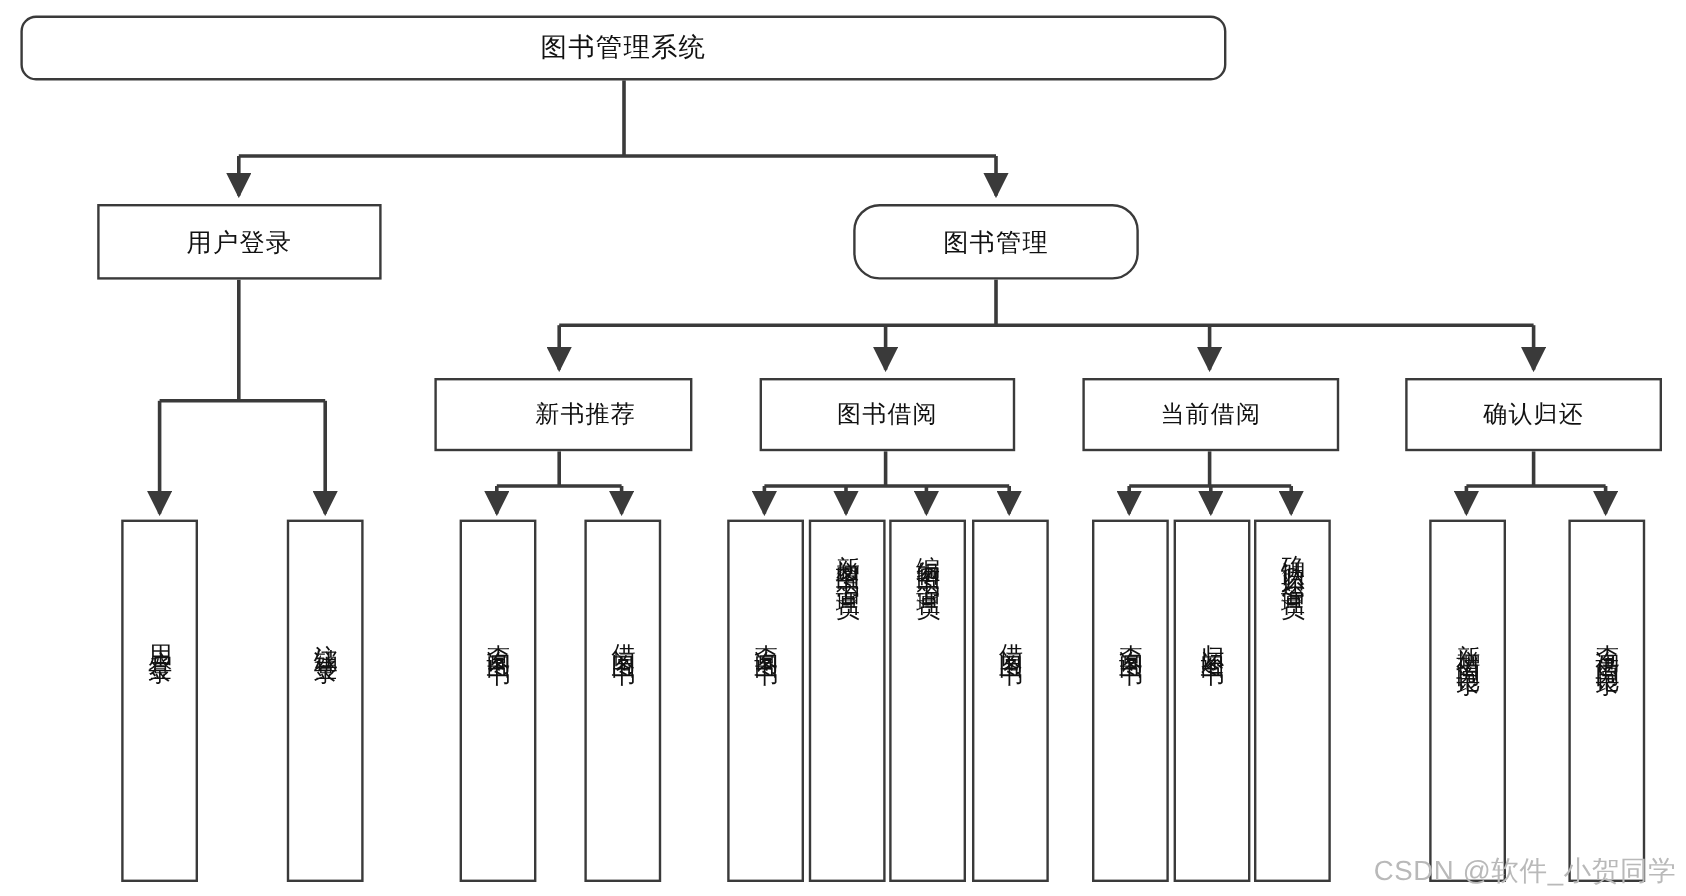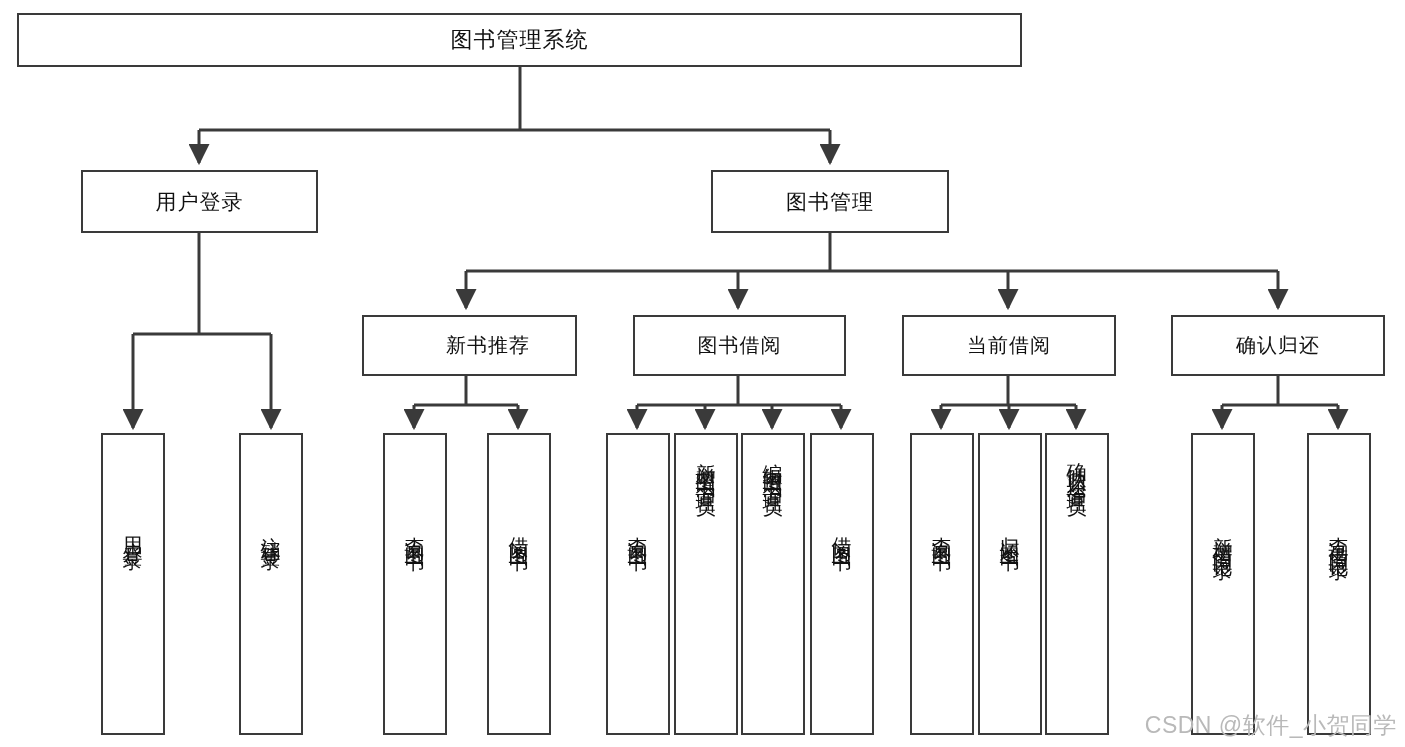--- a/index.html
+++ b/index.html
@@ -126,24 +126,24 @@
       <path d="M 1009 405 L 1009 428" marker-end="url(#arrow)"></path>
       <path d="M 1076 405 L 1076 428" marker-end="url(#arrow)"></path>
 
       <path d="M 1278 376 L 1278 405"></path>
       <path d="M 1222 405 L 1338 405"></path>
       <path d="M 1222 405 L 1222 428" marker-end="url(#arrow)"></path>
       <path d="M 1338 405 L 1338 428" marker-end="url(#arrow)"></path>
     </g>
   </svg>
 
-  <div class="node root" style="left:17px; top:13px; width:1005px; height:54px;">图书管理系统</div>
+  <div class="node root" style="left:17px; top:13px; width:1005px; height:54px;border-radius:13px;">图书管理系统</div>
 
   <div class="node level1" style="left:81px; top:170px; width:237px; height:63px;">用户登录</div>
-  <div class="node level1" style="left:711px; top:170px; width:238px; height:63px;">图书管理</div>
+  <div class="node level1" style="left:711px; top:170px; width:238px; height:63px;border-radius:22px;">图书管理</div>
 
   <div class="node level2" style="left:362px; top:315px; width:215px; height:61px;padding-left:37px;">新书推荐</div>
   <div class="node level2" style="left:633px; top:315px; width:213px; height:61px;">图书借阅</div>
   <div class="node level2" style="left:902px; top:315px; width:214px; height:61px;">当前借阅</div>
   <div class="node level2" style="left:1171px; top:315px; width:214px; height:61px;">确认归还</div>
 
   <div class="node leaf mid" style="left:101px; top:433px; width:64px; height:302px;">
     <span class="vlabel">用户登录</span>
   </div>
   <div class="node leaf mid" style="left:239px; top:433px; width:64px; height:302px;">

